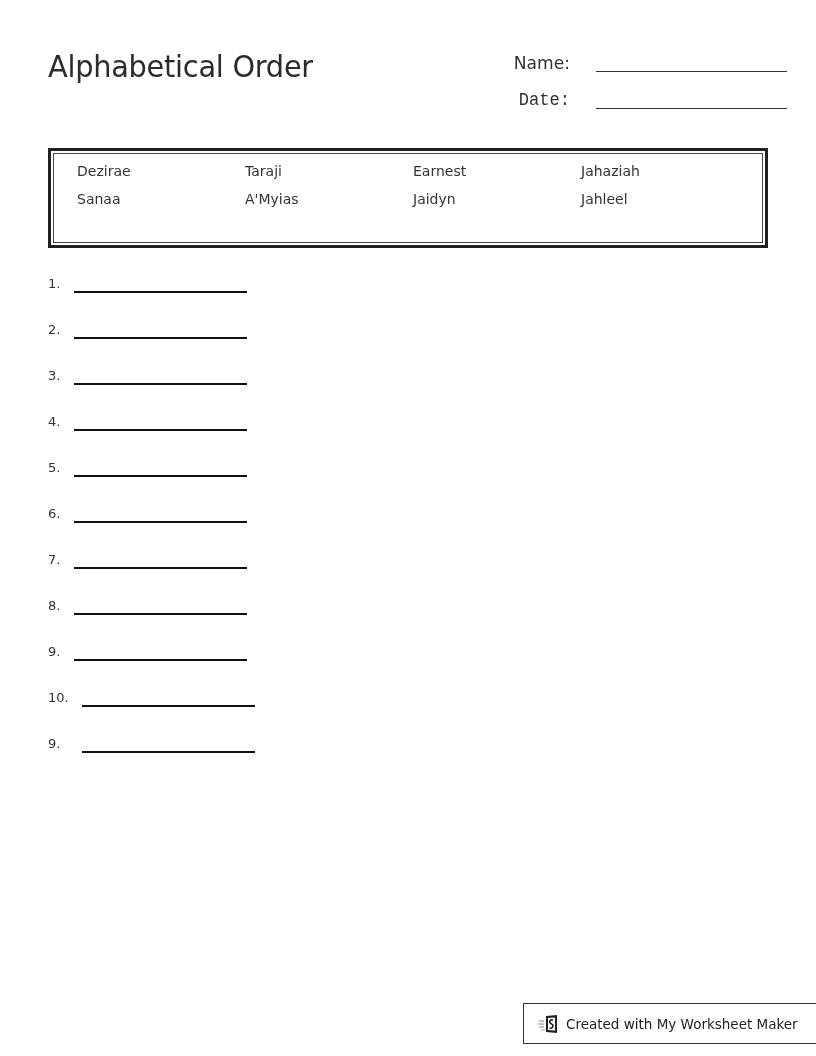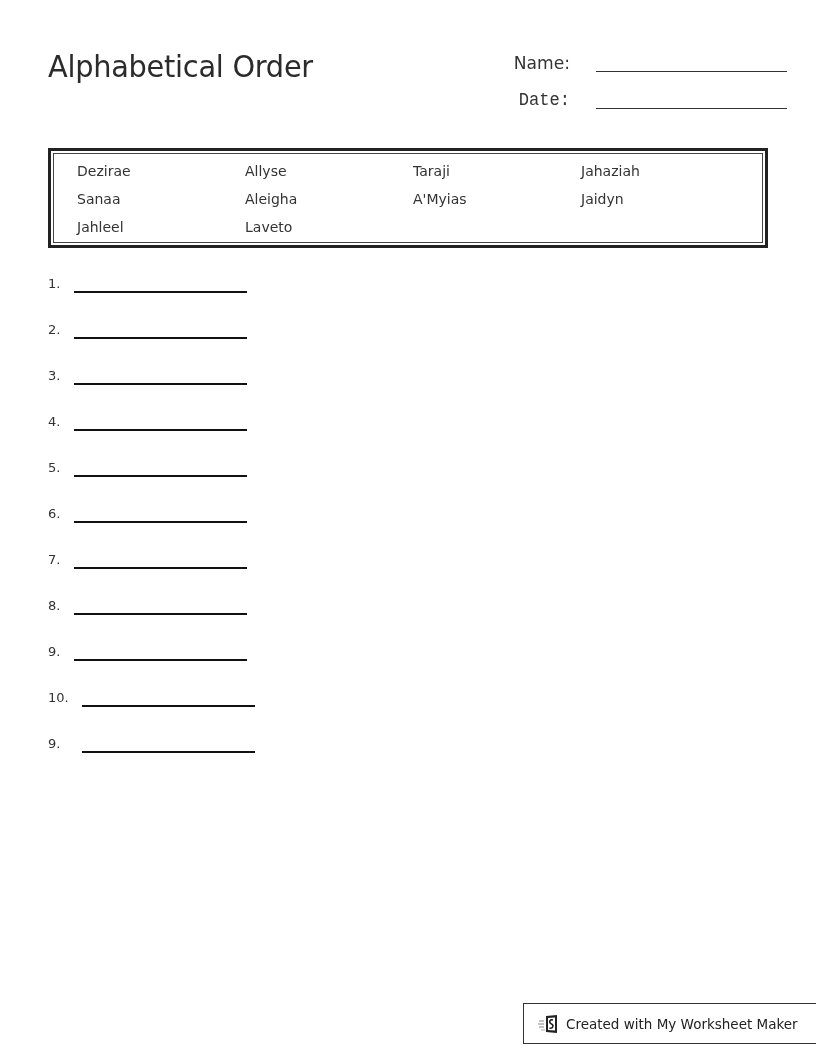--- a/index.html
+++ b/index.html
@@ -62,29 +62,27 @@
 </div>
 <div class="field date">
   <span class="field-label">Date:</span>
   <span class="field-line"></span>
 </div>
 
 <div class="word-box">
   <div class="word-box-inner"></div>
   <div class="word-grid">
     <span class="word">Dezirae</span>
-    <span class="word">Allyse</span>
     <span class="word">Taraji</span>
+    <span class="word">Earnest</span>
     <span class="word">Jahaziah</span>
     <span class="word">Sanaa</span>
-    <span class="word">Aleigha</span>
     <span class="word">A'Myias</span>
     <span class="word">Jaidyn</span>
     <span class="word">Jahleel</span>
-    <span class="word">Laveto</span>
   </div>
 </div>
 
 <div class="answers">
   <div class="answer-row">
     <span class="answer-num">1.</span>
     <span class="answer-line short-num"></span>
   </div>
   <div class="answer-row">
     <span class="answer-num">2.</span>

